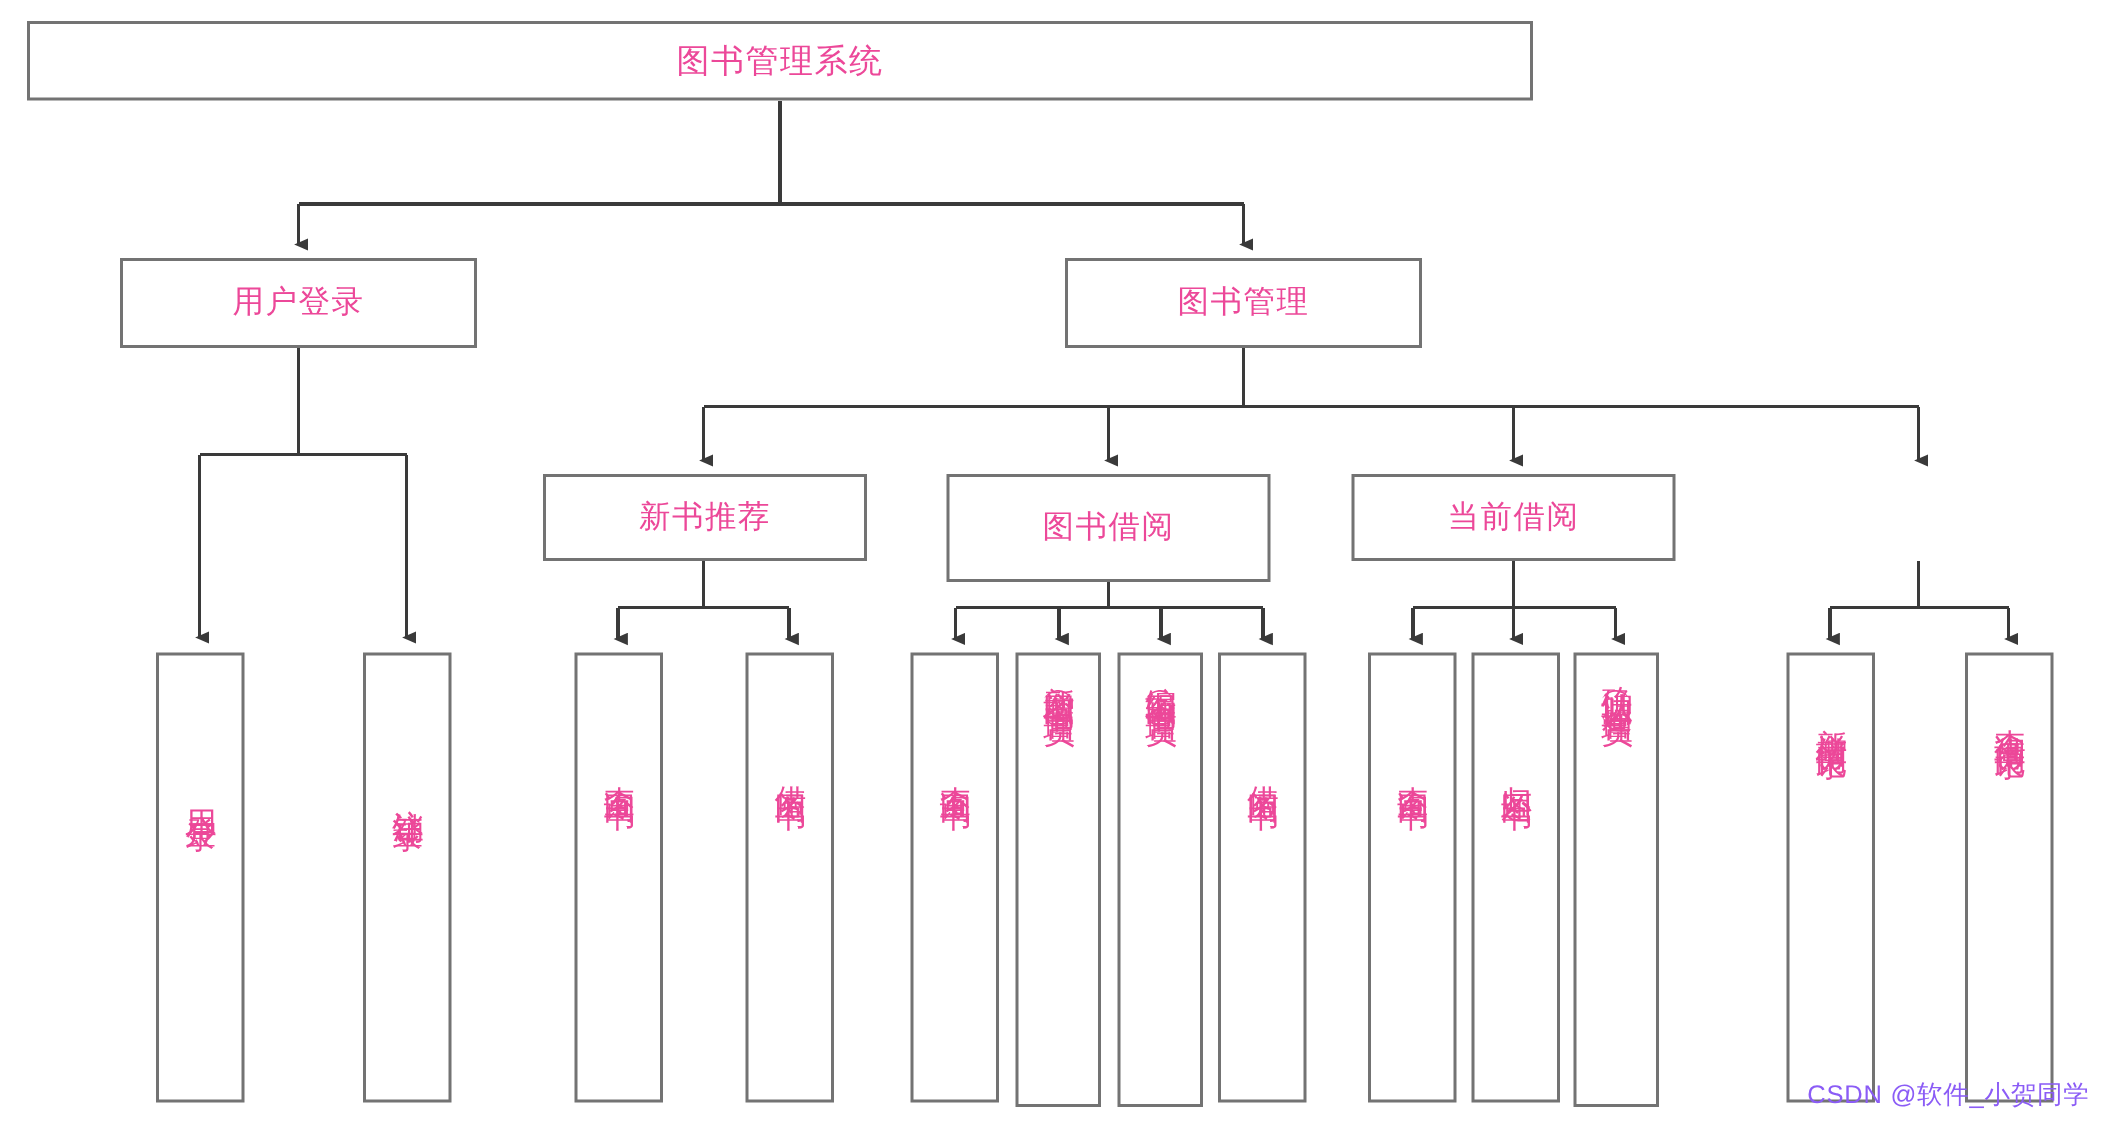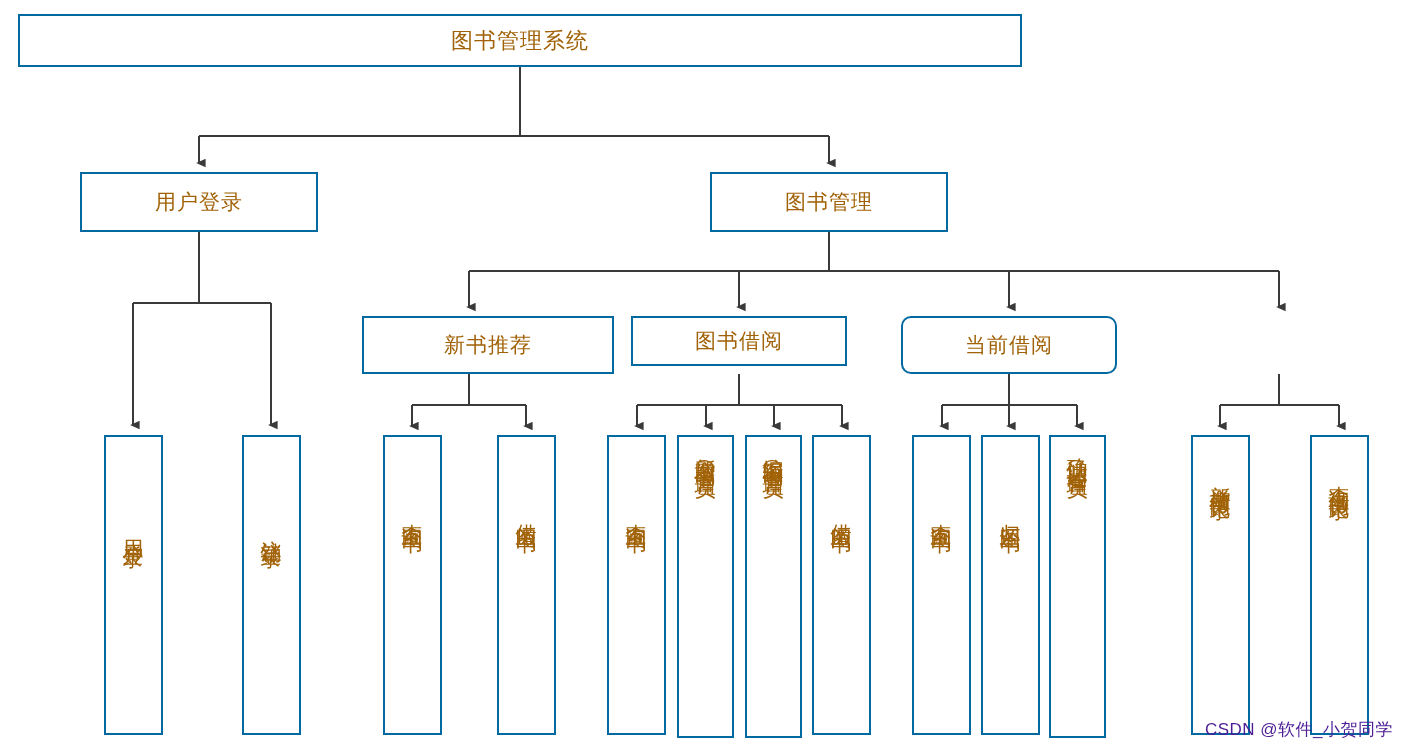--- a/index.html
+++ b/index.html
@@ -23,25 +23,25 @@
     left: 0;
     top: 0;
     width: 1405px;
     height: 747px;
     pointer-events: none;
   }
   .node {
     position: absolute;
     box-sizing: border-box;
     background: #ffffff;
-    border: 2px solid #0369a1;
+    border: 2px solid #737373;
     display: flex;
     align-items: center;
     justify-content: center;
-    color: #a16207;
+    color: #ec4899;
   }
   .node-h .node-label {
     font-size: 21px;
     line-height: 1.15;
     letter-spacing: 1px;
     white-space: nowrap;
   }
   .node-v {
     align-items: flex-start;
     justify-content: center;
@@ -57,21 +57,21 @@
     display: block;
   }
   .node-root .node-label {
     font-size: 22px;
   }
   #watermark {
     position: absolute;
     right: 12px;
     bottom: 6px;
     font-size: 17px;
-    color: #4c1d95;
+    color: #8b5cf6;
     letter-spacing: 0.5px;
     white-space: nowrap;
     user-select: none;
   }
 </style>
 </head>
 <body>
 
 <div id="diagram-root">
 
@@ -133,29 +133,29 @@
   </div>
 
   <div class="node node-h" style="left:80px; top:172px; width:238px; height:60px;">
     <span class="node-label">用户登录</span>
   </div>
 
   <div class="node node-h" style="left:710px; top:172px; width:238px; height:60px;text-align:center;">
     <span class="node-label">图书管理</span>
   </div>
 
-  <div class="node node-h" style="left:362px; top:316px; width:252px; height:58px;">
+  <div class="node node-h" style="left:362px; top:316px; width:216px; height:58px;">
     <span class="node-label">新书推荐</span>
   </div>
 
-  <div class="node node-h" style="left:631px; top:316px; width:216px; height:50px;">
+  <div class="node node-h" style="left:631px; top:316px; width:216px; height:72px;">
     <span class="node-label">图书借阅</span>
   </div>
 
-  <div class="node node-h" style="left:901px; top:316px; width:216px; height:58px;border-radius:10px;">
+  <div class="node node-h" style="left:901px; top:316px; width:216px; height:58px;">
     <span class="node-label">当前借阅</span>
   </div>
 
 
   <div class="node node-v" style="left:104px; top:435px; width:59px; height:300px; padding-top:86px;">
     <span class="node-label">用户登录</span>
   </div>
 
   <div class="node node-v" style="left:242px; top:435px; width:59px; height:300px; padding-top:86px;">
     <span class="node-label">注销登录</span>

